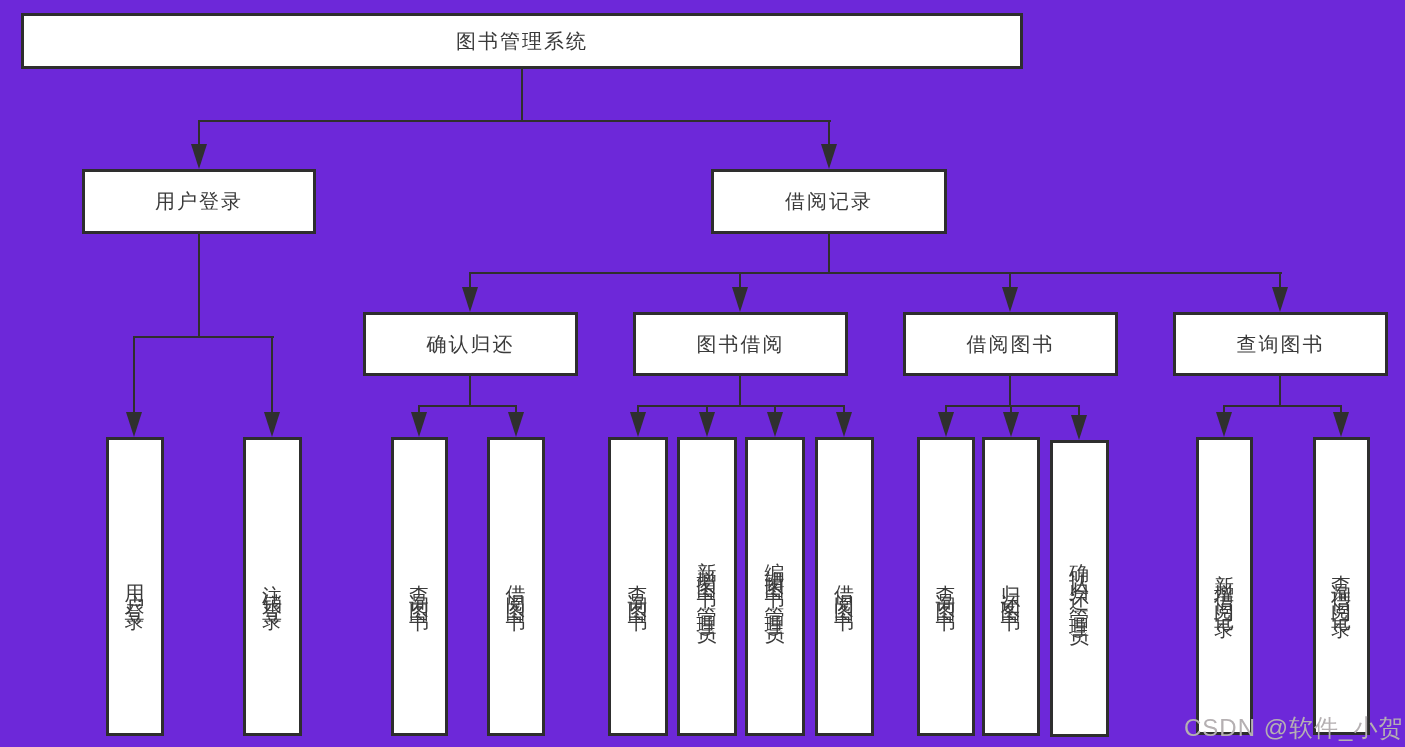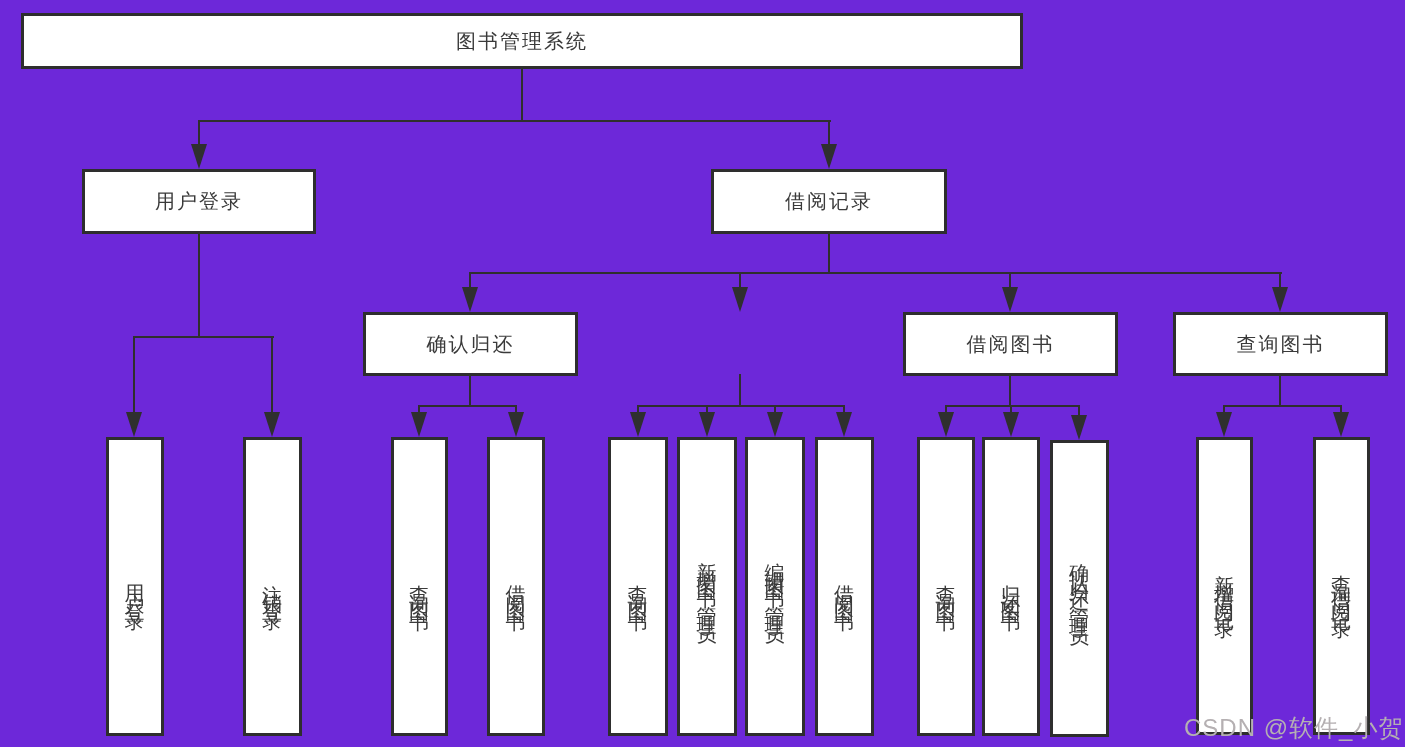--- a/index.html
+++ b/index.html
@@ -88,20 +88,21 @@
   <div class="vl" style="left:469px;top:272px;height:20px"></div>
   <div class="arrow" style="left:462px;top:287px"></div>
   <div class="vl" style="left:739px;top:272px;height:20px"></div>
   <div class="arrow" style="left:732px;top:287px"></div>
   <div class="vl" style="left:1009px;top:272px;height:20px"></div>
   <div class="arrow" style="left:1002px;top:287px"></div>
   <div class="vl" style="left:1279px;top:272px;height:20px"></div>
   <div class="arrow" style="left:1272px;top:287px"></div>
 
   <div class="box" style="left:363px;top:312px;width:215px;height:64px">确认归还</div>
+  <div class="box" style="left:633px;top:312px;width:215px;height:64px">图书借阅</div>
   <div class="box" style="left:903px;top:312px;width:215px;height:64px">借阅图书</div>
   <div class="box" style="left:1173px;top:312px;width:215px;height:64px">查询图书</div>
 
   <div class="vl" style="left:198px;top:232px;height:106px"></div>
   <div class="hl" style="left:133px;top:336px;width:141px"></div>
   <div class="vl" style="left:133px;top:336px;height:80px"></div>
   <div class="arrow" style="left:126px;top:412px"></div>
   <div class="vl" style="left:271px;top:336px;height:80px"></div>
   <div class="arrow" style="left:264px;top:412px"></div>
 

